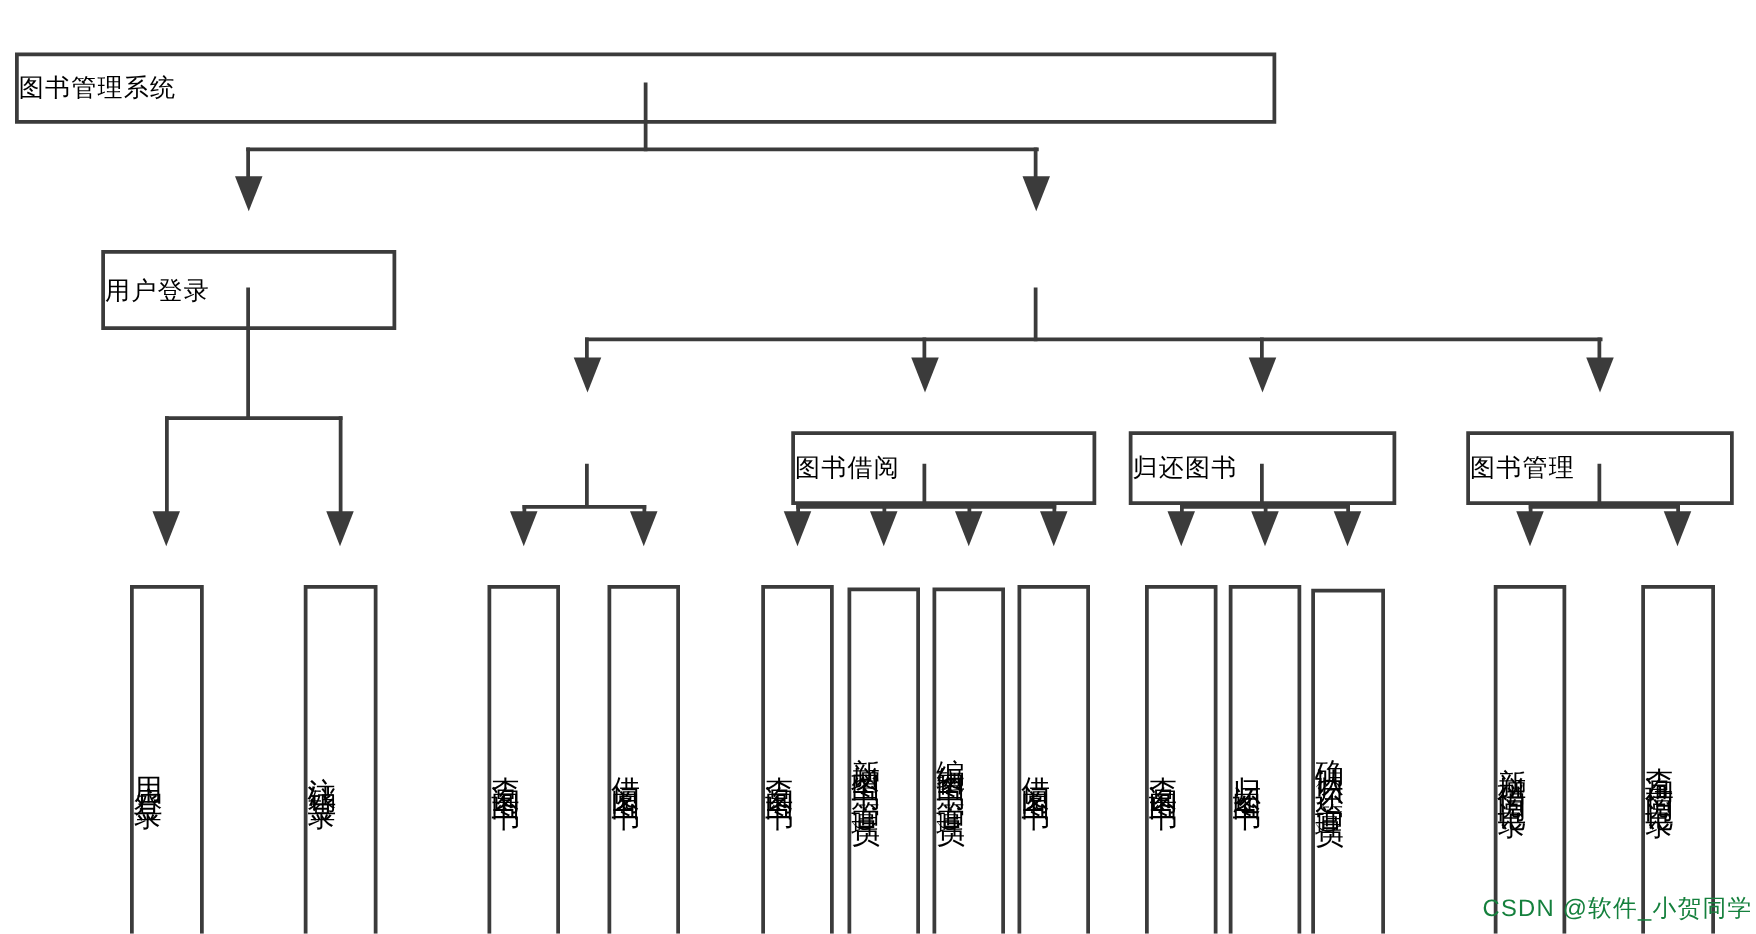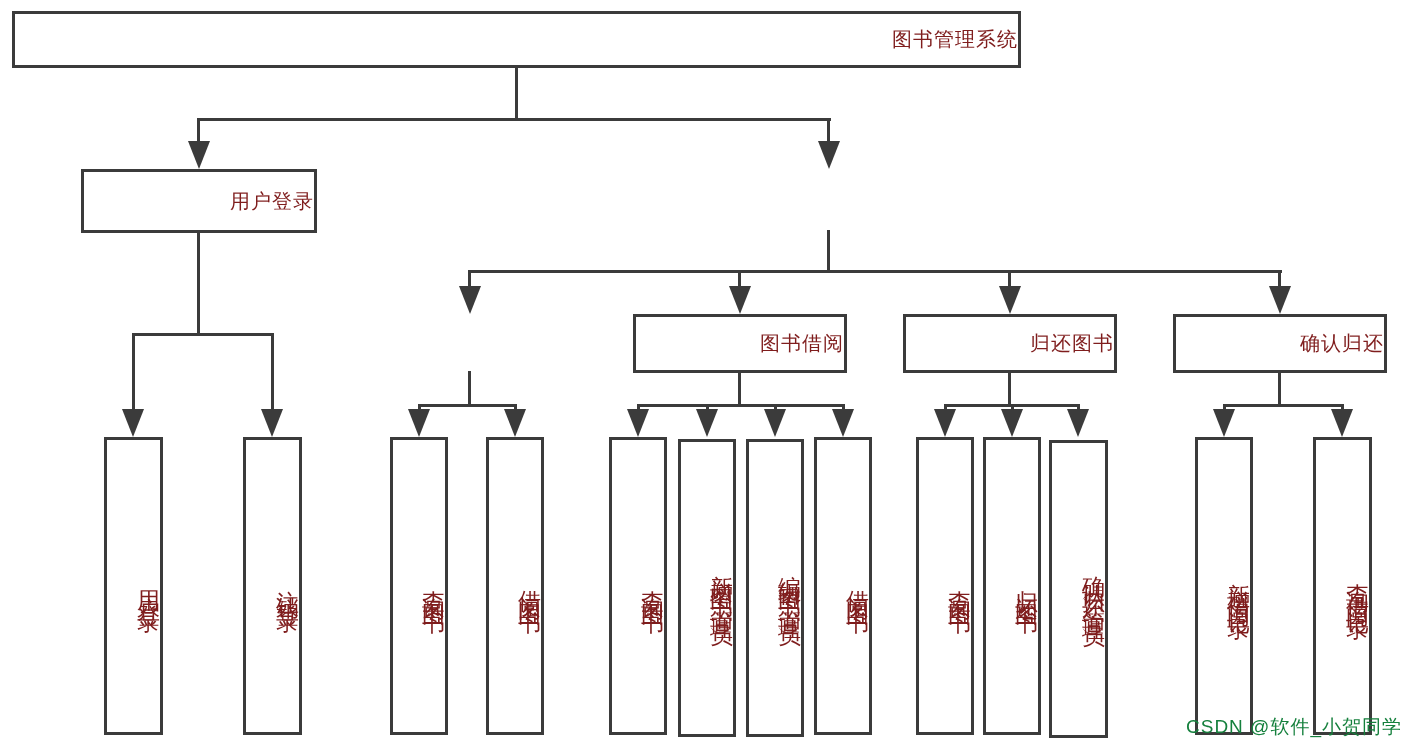--- a/index.html
+++ b/index.html
@@ -5,22 +5,22 @@
   html,body { margin:0; padding:0; background:#ffffff; }
   .canvas {
     position:relative; width:1405px; height:747px;
     background:#ffffff; overflow:hidden;
     font-family:"Liberation Sans","DejaVu Sans",sans-serif;
     color:#333333;
   }
   .box {
     position:absolute; box-sizing:border-box;
     border:3px solid #3b3b3b; background:#ffffff;
-    display:flex; align-items:center; justify-content:flex-end;
-    text-align:center; color:#7f1d1d;
+    display:flex; align-items:center; justify-content:flex-start;
+    text-align:center; color:#000000;margin-top:31px;
   }
   .hnode { font-size:20px; letter-spacing:1px; }
   .leaf  { font-size:23px; }
   .leaf span {
     writing-mode:vertical-rl; text-orientation:mixed;
     letter-spacing:7px; line-height:1;
   }
   .hl, .vl { position:absolute; background:#3b3b3b; }
   .hl { height:3px; }
   .vl { width:3px; }
@@ -67,28 +67,28 @@
   <div class="hl" style="left:468px; top:270px; width:814px;"></div>
   <div class="vl" style="left:468px; top:270px; height:20px;"></div>
   <div class="vl" style="left:738px; top:270px; height:20px;"></div>
   <div class="vl" style="left:1008px; top:270px; height:20px;"></div>
   <div class="vl" style="left:1278px; top:270px; height:20px;"></div>
   <div class="ar" style="left:459px; top:286px;"></div>
   <div class="ar" style="left:729px; top:286px;"></div>
   <div class="ar" style="left:999px; top:286px;"></div>
   <div class="ar" style="left:1269px; top:286px;"></div>
 
-  <div class="box hnode" style="left:633px; top:314px; width:214px; height:59px;">
+  <div class="box hnode" style="left:633px; top:314px; width:244px; height:59px;">
     <span>图书借阅</span>
   </div>
   <div class="box hnode" style="left:903px; top:314px; width:214px; height:59px;">
     <span>归还图书</span>
   </div>
   <div class="box hnode" style="left:1173px; top:314px; width:214px; height:59px;">
-    <span>确认归还</span>
+    <span>图书管理</span>
   </div>
 
   <div class="vl" style="left:468px; top:371px; height:35px;"></div>
   <div class="vl" style="left:738px; top:371px; height:35px;"></div>
   <div class="vl" style="left:1008px; top:371px; height:35px;"></div>
   <div class="vl" style="left:1278px; top:371px; height:35px;"></div>
 
   <div class="hl" style="left:418px; top:404px; width:99px;"></div>
   <div class="hl" style="left:637px; top:404px; width:208px;"></div>
   <div class="hl" style="left:944px; top:404px; width:136px;"></div>

